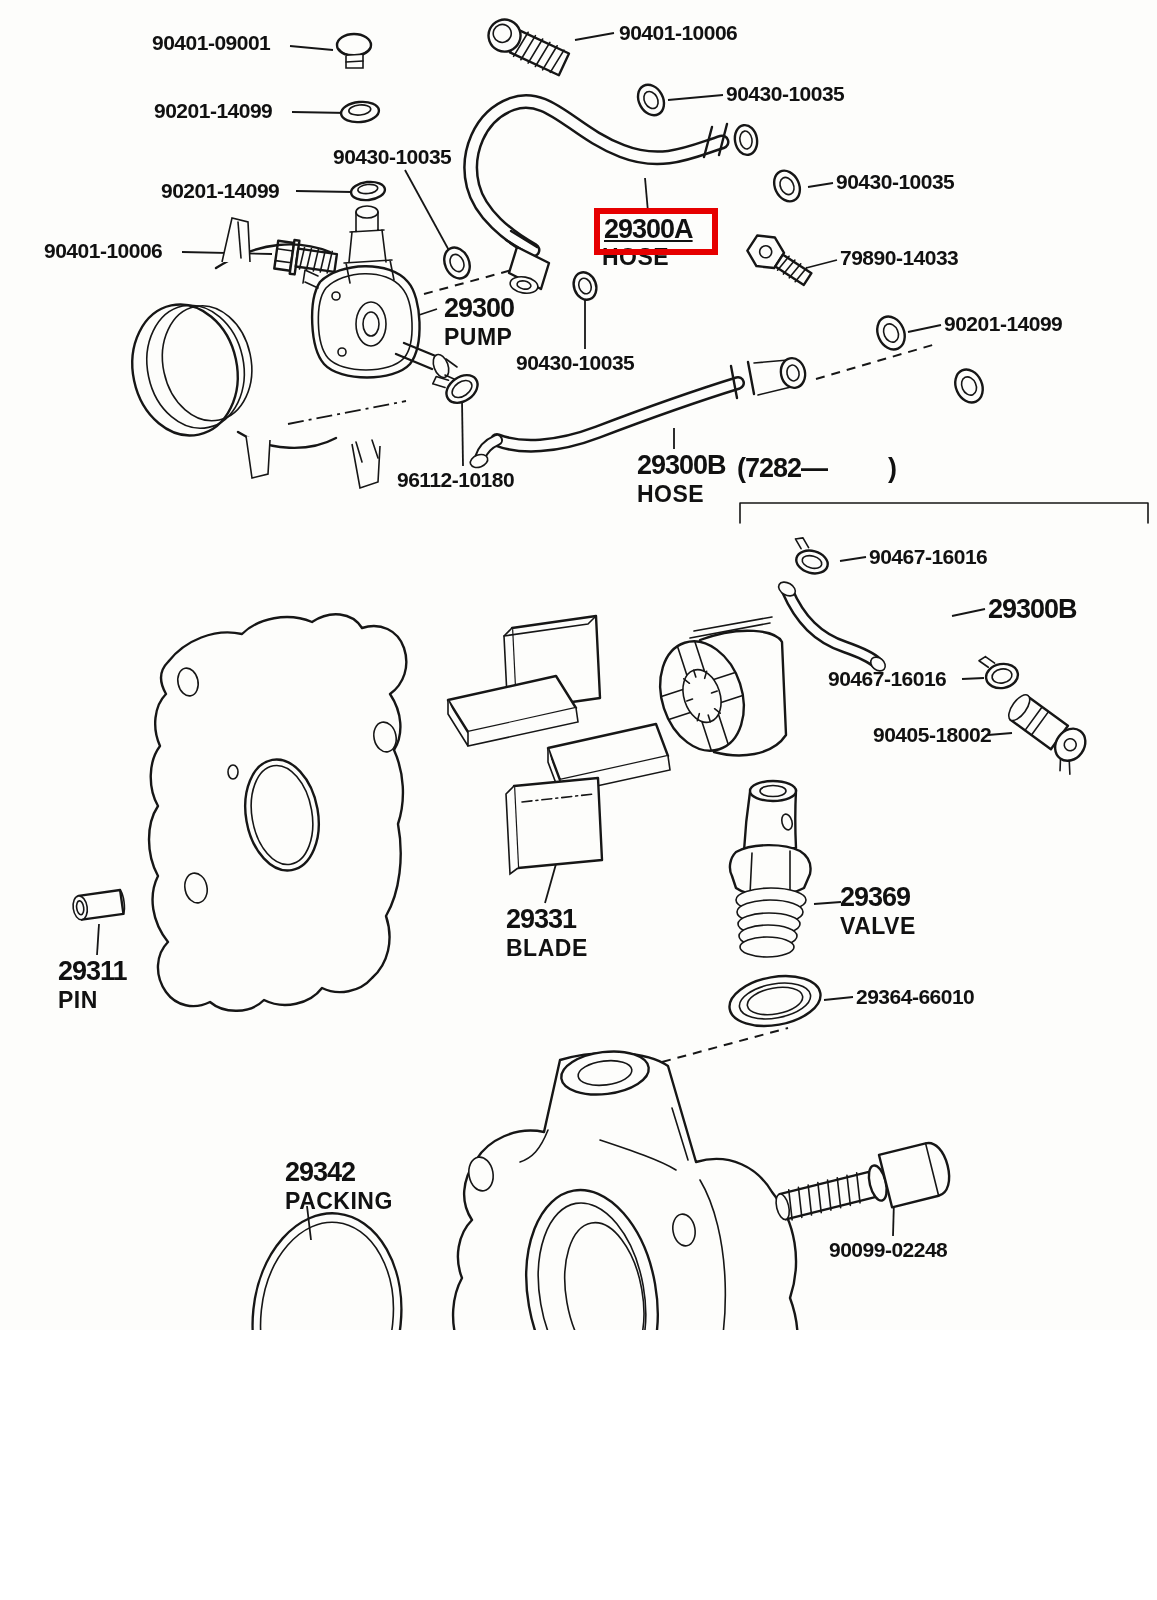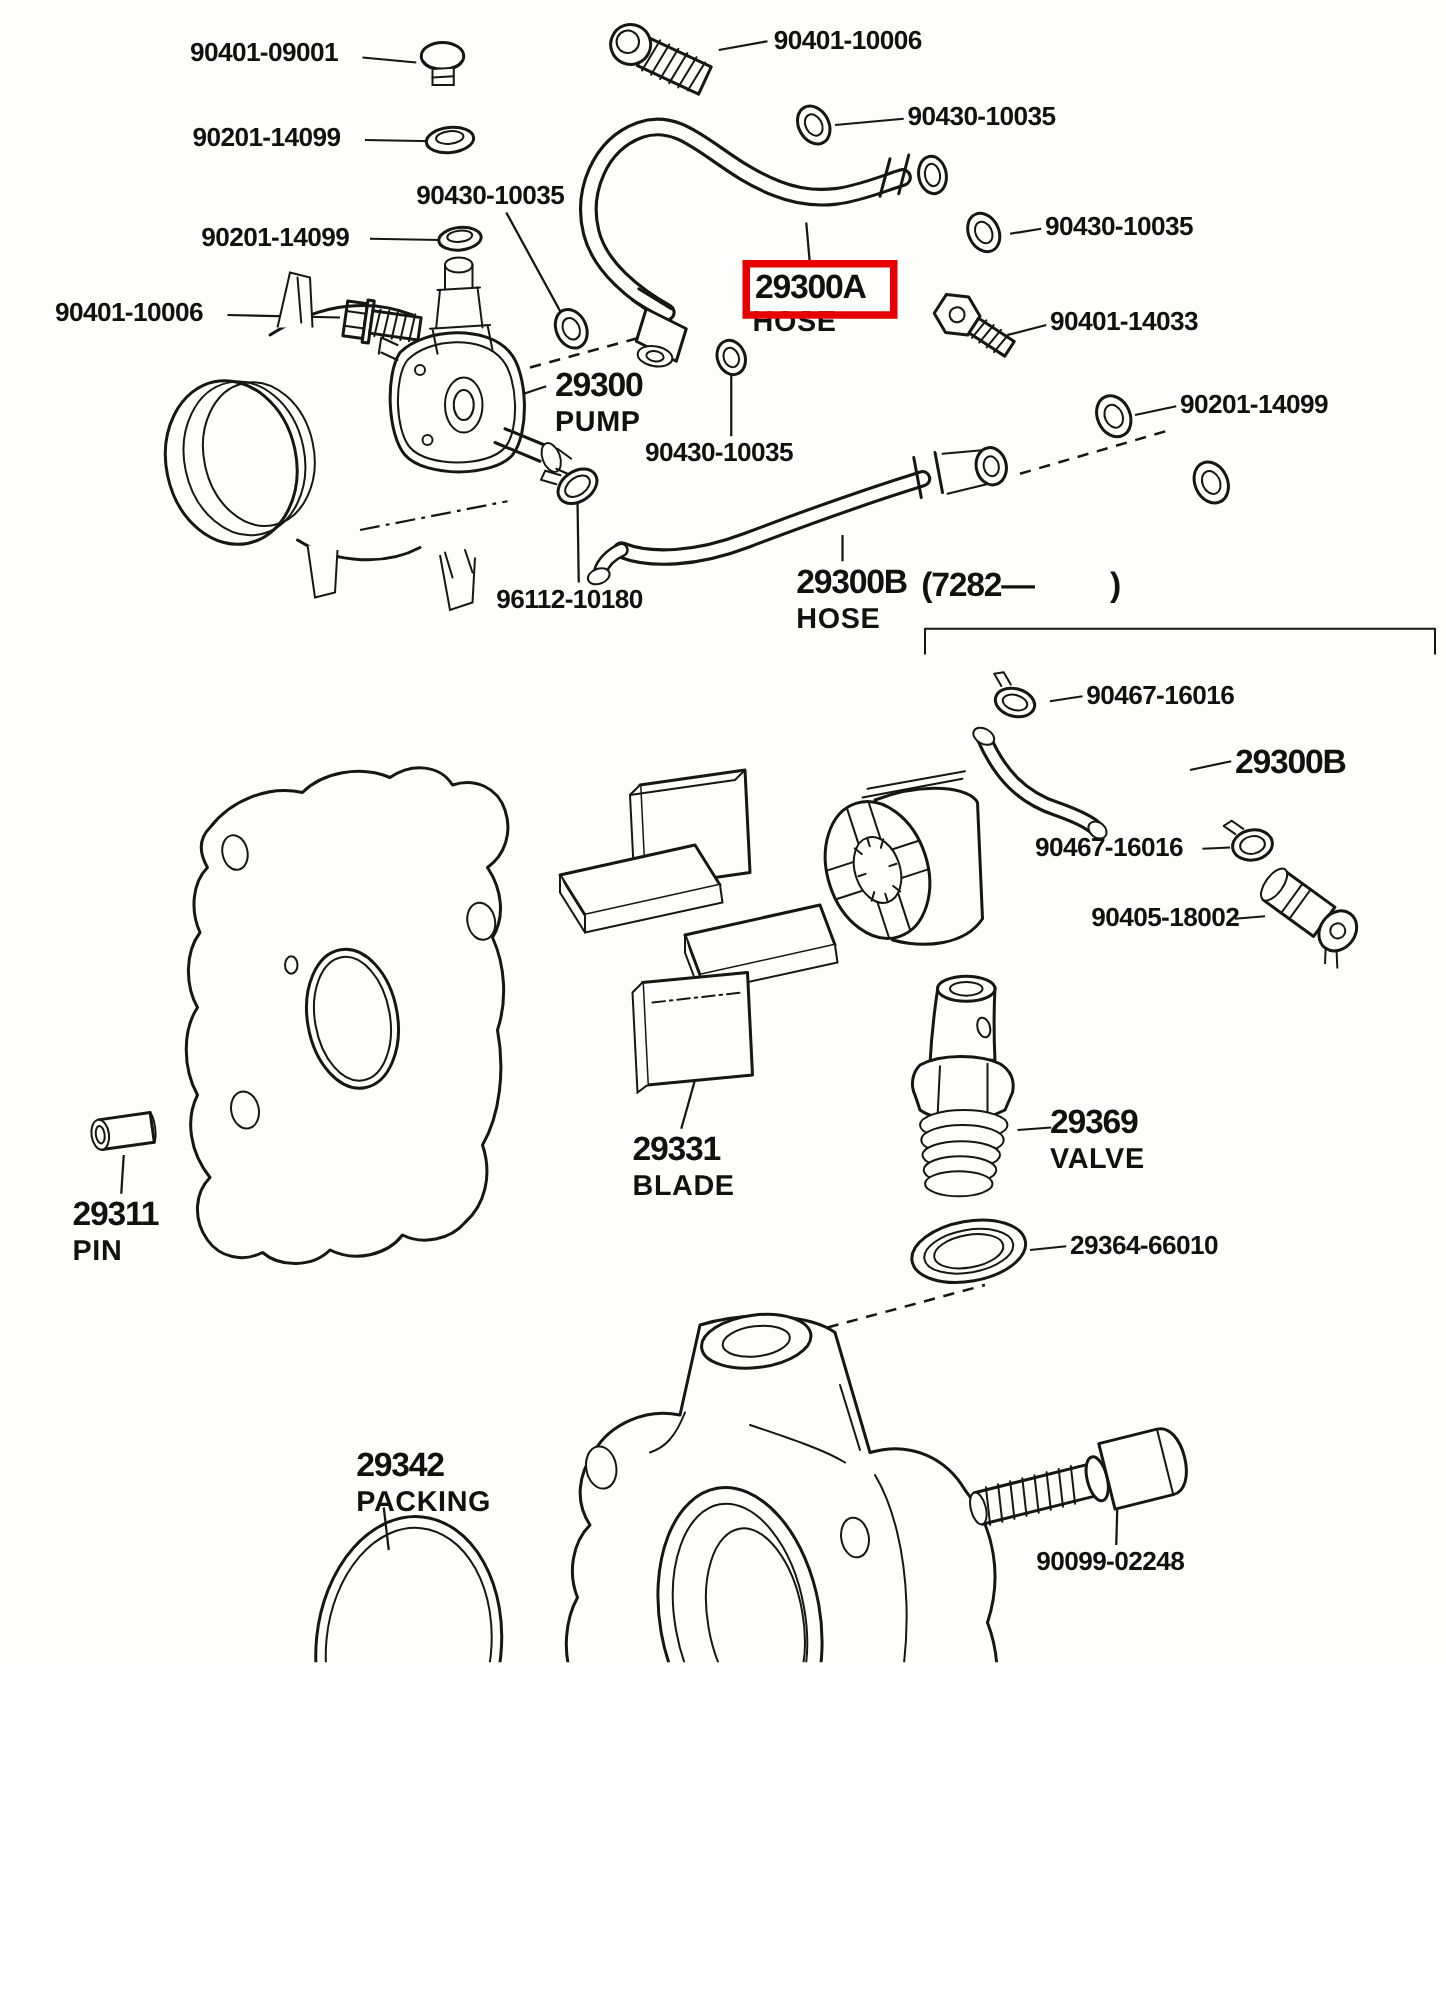--- a/index.html
+++ b/index.html
@@ -16,21 +16,21 @@
   .leader{stroke:#161616;stroke-width:1.8;fill:none;}
   .dash{stroke:#161616;stroke-width:2;fill:none;stroke-dasharray:9 7;}
   .dashdot{stroke:#161616;stroke-width:1.8;fill:none;stroke-dasharray:16 5 3 5;}
   .lbl{position:absolute;font-weight:bold;font-size:21px;line-height:1;color:#111;
        letter-spacing:-0.5px;white-space:nowrap;}
   .lbl .num{display:block;}
   .big{font-size:27px;letter-spacing:-1px;}
   .cap{display:block;font-size:23px;letter-spacing:0.5px;margin-top:4px;}
   #hl-box{position:absolute;left:594px;top:208px;width:124px;height:47px;box-sizing:border-box;
           border:6px solid #e60000;z-index:5;}
-  #lbl-29300A{position:absolute;left:604px;top:216px;z-index:6;}
+  #lbl-29300A{position:absolute;left:604px;top:216px;z-index:6;text-decoration:underline;}
   #cap-29300A{position:absolute;left:602px;top:246px;z-index:1;}
   #footer-code{position:absolute;left:963px;top:1550px;font-weight:bold;font-size:14px;
                letter-spacing:0.5px;color:#111;}
 </style>
 </head>
 <body>
 
 <div id="stage">
 
 <svg width="1157" height="1600" viewBox="0 0 1157 1600" class="art">
@@ -347,21 +347,21 @@
 <div class="lbl" style="left:726px;top:83px">90430-10035</div>
 <div class="lbl" style="left:44px;top:240px">90401-10006</div>
 
 <div id="hl-box"></div>
 <div id="lbl-29300A" class="lbl big">29300A</div>
 <div id="cap-29300A" class="lbl">
       <span class="cap" style="margin-top:0">HOSE</span>
     </div>
 
 <div class="lbl" style="left:836px;top:171px">90430-10035</div>
-<div class="lbl" style="left:840px;top:247px">90401-14033</div>
+<div class="lbl" style="left:840px;top:247px">79890-14033</div>
 
 <div class="lbl big" style="left:444px;top:295px">
   <span class="num">29300</span>
   <span class="cap">PUMP</span>
 </div>
 
 <div class="lbl" style="left:944px;top:313px">90201-14099</div>
 <div class="lbl" style="left:516px;top:352px">90430-10035</div>
 <div class="lbl" style="left:397px;top:469px">96112-10180</div>
 

